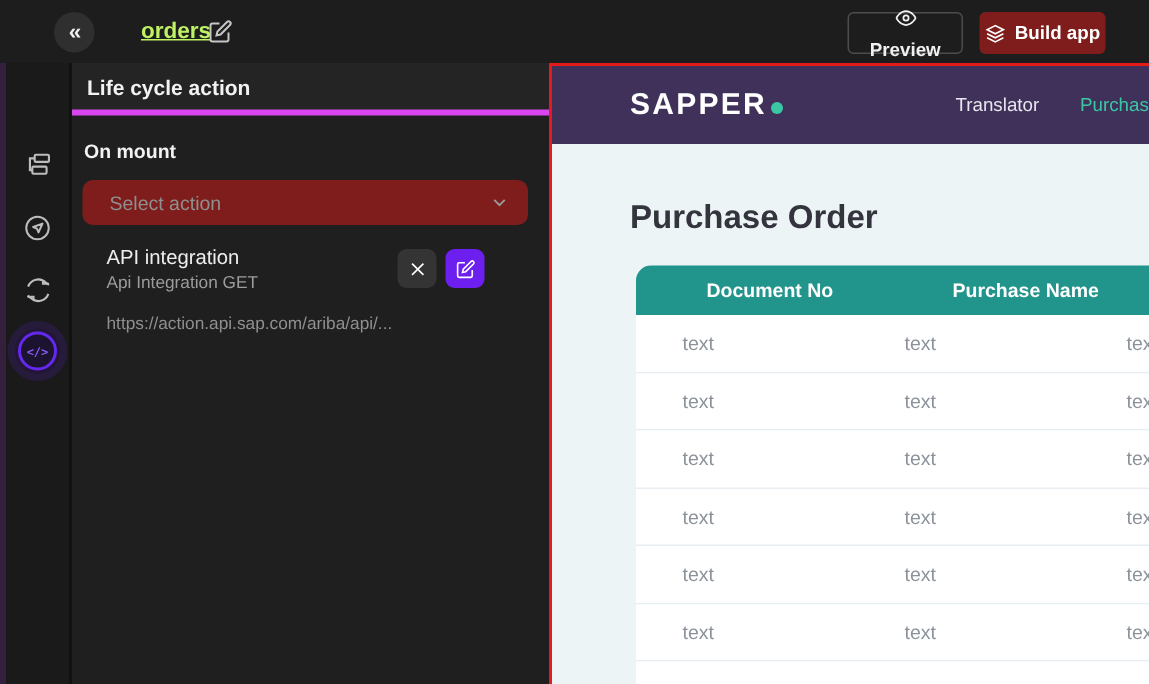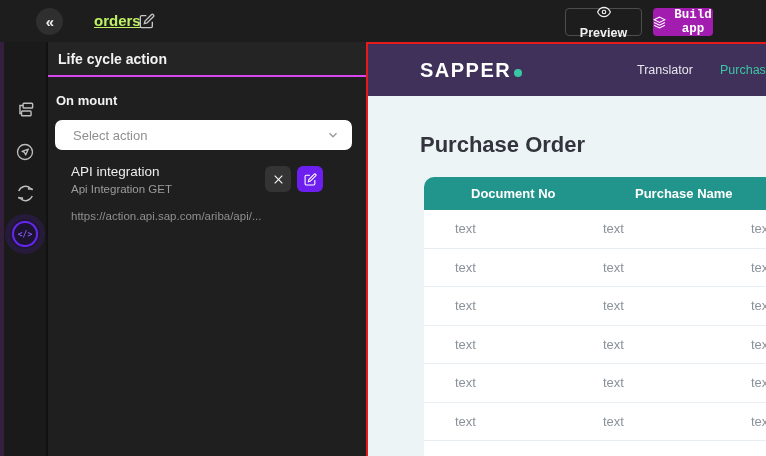--- a/index.html
+++ b/index.html
@@ -10,41 +10,41 @@
   
   .topbar { position:absolute; left:0; top:0; width:766px; height:42px; background:#1d1d1d; }
   .collapse-btn { position:absolute; left:36px; top:8px; width:27px; height:27px; border-radius:50%;
     background:#2f2f2f; color:#efefef; display:flex; align-items:center; justify-content:center;
     font-size:15px; font-weight:700; cursor:pointer; letter-spacing:-1px; }
   .app-title { position:absolute; left:94px; top:12px; color:#bef264; font-size:15px; font-weight:700;text-decoration:underline; }
   .rename-icon { position:absolute; left:139px; top:13px; width:16px; height:16px; color:#c6c6c6; }
   .btn { position:absolute; top:8px; height:28px; border-radius:4px; display:flex; align-items:center;
     justify-content:center; gap:7px; font-size:12.5px; font-weight:600; cursor:pointer; }
   .btn-preview { left:565px; width:77px; background:#1d1d1d; border:1px solid #4d4d4d; color:#f0f0f0;flex-direction:column; }
-  .btn-build { left:653px; width:60px; background:#a21caf; border:none; color:#ffffff;font-family:Liberation Mono, monospace; }
+  .btn-build { left:653px; width:84px; background:#7f1d1d; border:none; color:#ffffff; }
   .btn svg { flex:0 0 auto; }
 
   
   .edge-strip { position:absolute; left:0; top:42px; width:4px; height:414px; background:#341f3d; }
   .iconbar { position:absolute; left:4px; top:42px; width:44px; height:414px; background:#1a1a1a;
     border-right:2px solid #111111; }
   .rail-item { position:absolute; left:50%; transform:translateX(-50%); width:30px; height:30px;
     display:flex; align-items:center; justify-content:center; color:#bdbdbd; cursor:pointer; }
   .rail-item.active { background:radial-gradient(circle,#2a1a4d 0%,#221539 70%); border-radius:50%;
     box-shadow:0 0 0 5px rgba(94,36,210,0.18); }
   .code-badge { width:26px; height:26px; border-radius:50%; border:2px solid #6528ee; color:#8b5cf6;
     display:flex; align-items:center; justify-content:center; font-size:8px; font-weight:700;
     font-family:"DejaVu Sans Mono",monospace; background:#1b1330; }
 
   
   .panel { position:absolute; left:48px; top:42px; width:318px; height:414px; background:#1f1f1f; }
-  .panel-header { height:35px; background:#242424; border-bottom:2px solid #d946ef;
+  .panel-header { height:35px; background:#242424; border-bottom:4px solid #d946ef;
     display:flex; align-items:center; padding-left:10px; color:#f2f2f2; font-size:14px; font-weight:700; }
   .section-label { margin:16px 0 0 8px; color:#f2f2f2; font-size:13px; font-weight:700; }
-  .select { position:absolute; left:7px; top:78px; width:297px; height:30px; background:#ffffff;
+  .select { position:absolute; left:7px; top:78px; width:297px; height:30px; background:#7f1d1d;
     border-radius:7px; display:flex; align-items:center; padding:0 12px 0 18px; cursor:pointer; }
   .select .ph { color:#8f8f8f; font-size:13px; flex:1; }
   .select svg { color:#9a9a9a; }
   .action-card { position:absolute; left:23px; top:122px; width:272px; }
   .action-title { color:#ededed; font-size:13.5px; font-weight:500; margin-bottom:4px; }
   .action-sub { color:#9c9c9c; font-size:11.5px; margin-bottom:15px; }
   .action-url { color:#8f8f8f; font-size:11.5px; white-space:nowrap; overflow:hidden; width:210px; }
   .card-btn { position:absolute; top:2px; width:26px; height:26px; border-radius:6px; border:none;
     display:flex; align-items:center; justify-content:center; cursor:pointer; color:#ffffff; }
   .card-btn.remove { right:52px; background:#343434; }

